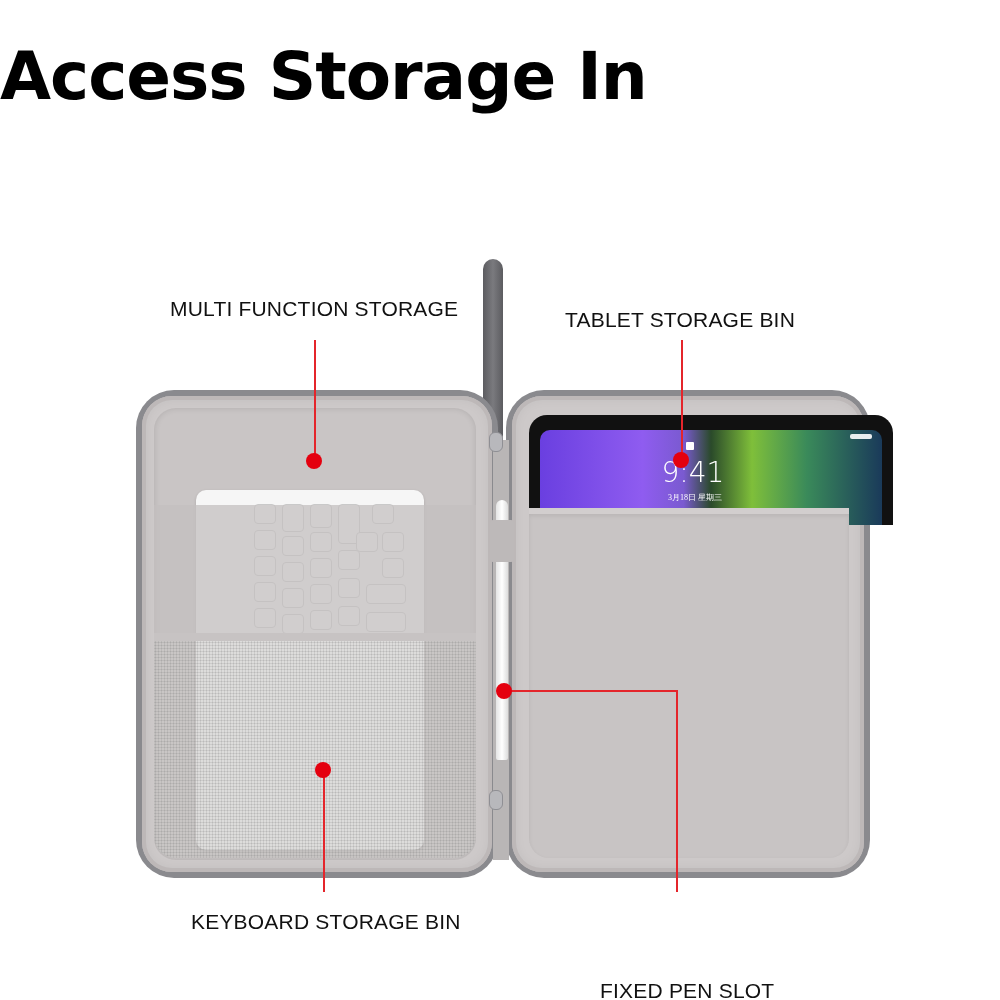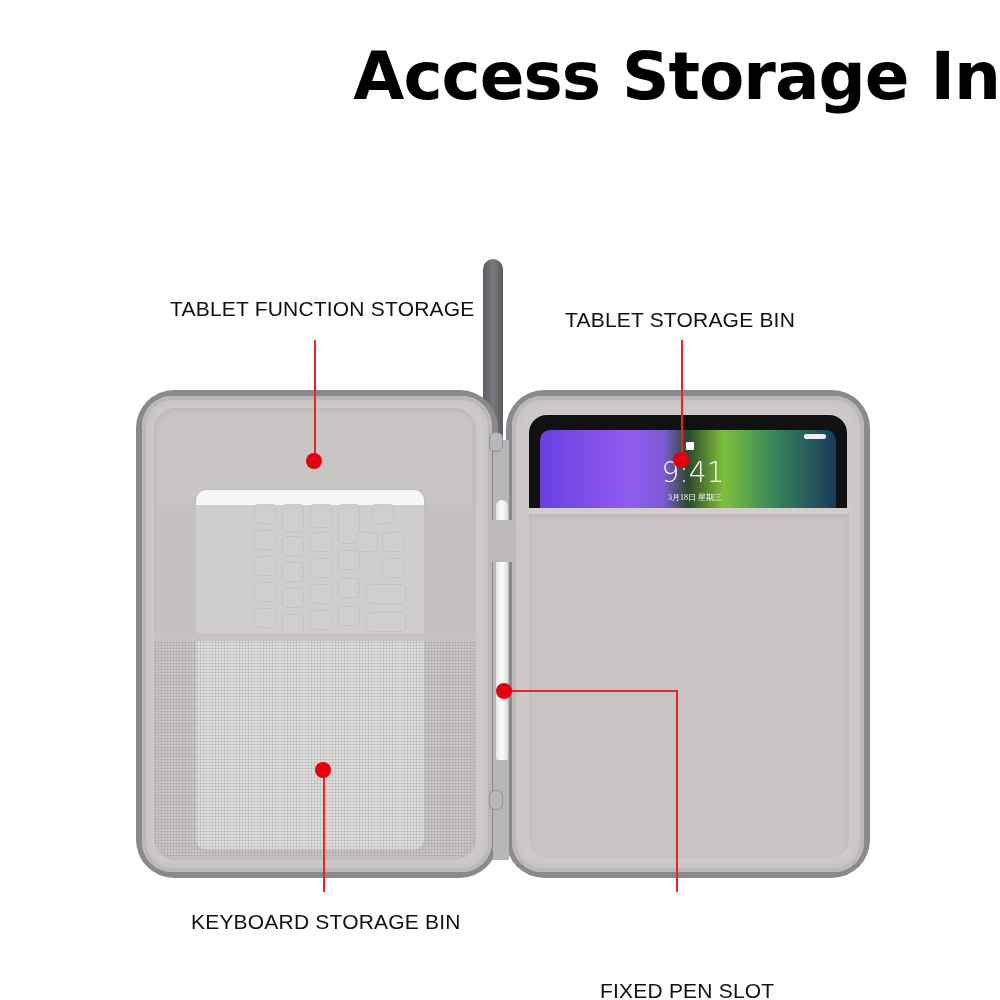--- a/index.html
+++ b/index.html
@@ -1,21 +1,21 @@
 <!DOCTYPE html>
 <html><head>
   <meta charset="utf-8">
   <style>
     * { margin: 0; padding: 0; box-sizing: border-box; }
     html, body { width: 1000px; height: 1000px; background: #ffffff; overflow: hidden; }
     body { position: relative; font-family: "DejaVu Sans", sans-serif; }
 
     .title {
       position: absolute; left: 0; top: 36px; width: 1000px;
-      text-align: right; font-family: "DejaVu Sans", sans-serif;
+      text-align: left; font-family: "DejaVu Sans", sans-serif;
       font-weight: bold; font-size: 66px; line-height: 82px; color: #000;
       letter-spacing: -1px;
     }
 
     .label {
       position: absolute; font-family: "Liberation Sans", sans-serif;
       font-size: 21px; color: #111; white-space: nowrap; letter-spacing: 0.2px;
     }
 
     
@@ -65,21 +65,21 @@
       border-radius: 0 0 22px 22px;
       background-color: rgba(200,198,196,0.55);
       background-image:
         radial-gradient(circle, rgba(120,120,120,0.35) 0.8px, transparent 1.2px);
       background-size: 3px 3px;
       border-top: 8px solid #c7c3c3;
     }
 
     
     .tablet {
-      position: absolute; left: 529px; top: 415px; width: 318px; height: 110px;
+      position: absolute; left: 529px; top: 415px; width: 364px; height: 110px;
       background: #111; border-radius: 18px 18px 0 0; padding: 10px 10px 0 10px;
     }
     .tablet-screen {
       position: absolute; left: 11px; top: 15px; right: 11px; bottom: 0;
       border-radius: 10px 10px 0 0; overflow: hidden;
       background: linear-gradient(90deg, #6a3fe0 0%, #8f5cf0 30%, #7a5ad0 42%, #2a4a2a 50%, #7fbf3a 62%, #3a8a5a 78%, #1a3a5a 100%);
     }
     .tablet-time {
       position: absolute; left: 108px; top: 26px; width: 90px; text-align: center;
       color: #ffffff; font-family: "DejaVu Sans", sans-serif; font-size: 28px; font-weight: 300;
@@ -118,21 +118,21 @@
       background: #e4000f;
     }
   </style>
 </head>
 <body>
 
 <div class="title">
   <div>Access Storage In</div>
 </div>
 
-<div class="label" style="left:170px; top:297px;">TABLET FUNCTION STORAGE</div>
+<div class="label" style="left:170px; top:297px;">MULTI FUNCTION STORAGE</div>
 <div class="label" style="left:565px; top:308px;">TABLET STORAGE BIN</div>
 <div class="label" style="left:191px; top:910px;">KEYBOARD STORAGE BIN</div>
 <div class="label" style="left:600px; top:979px;">FIXED PEN SLOT</div>
 
 <div>
   <div class="strap"></div>
 
   <div class="case-half" style="left:136px; top:390px; width:362px; height:488px;"></div>
   <div class="case-inner" style="left:142px; top:396px; width:350px; height:476px;"></div>
   <div class="case-panel" style="left:154px; top:408px; width:322px; height:452px;"></div>

